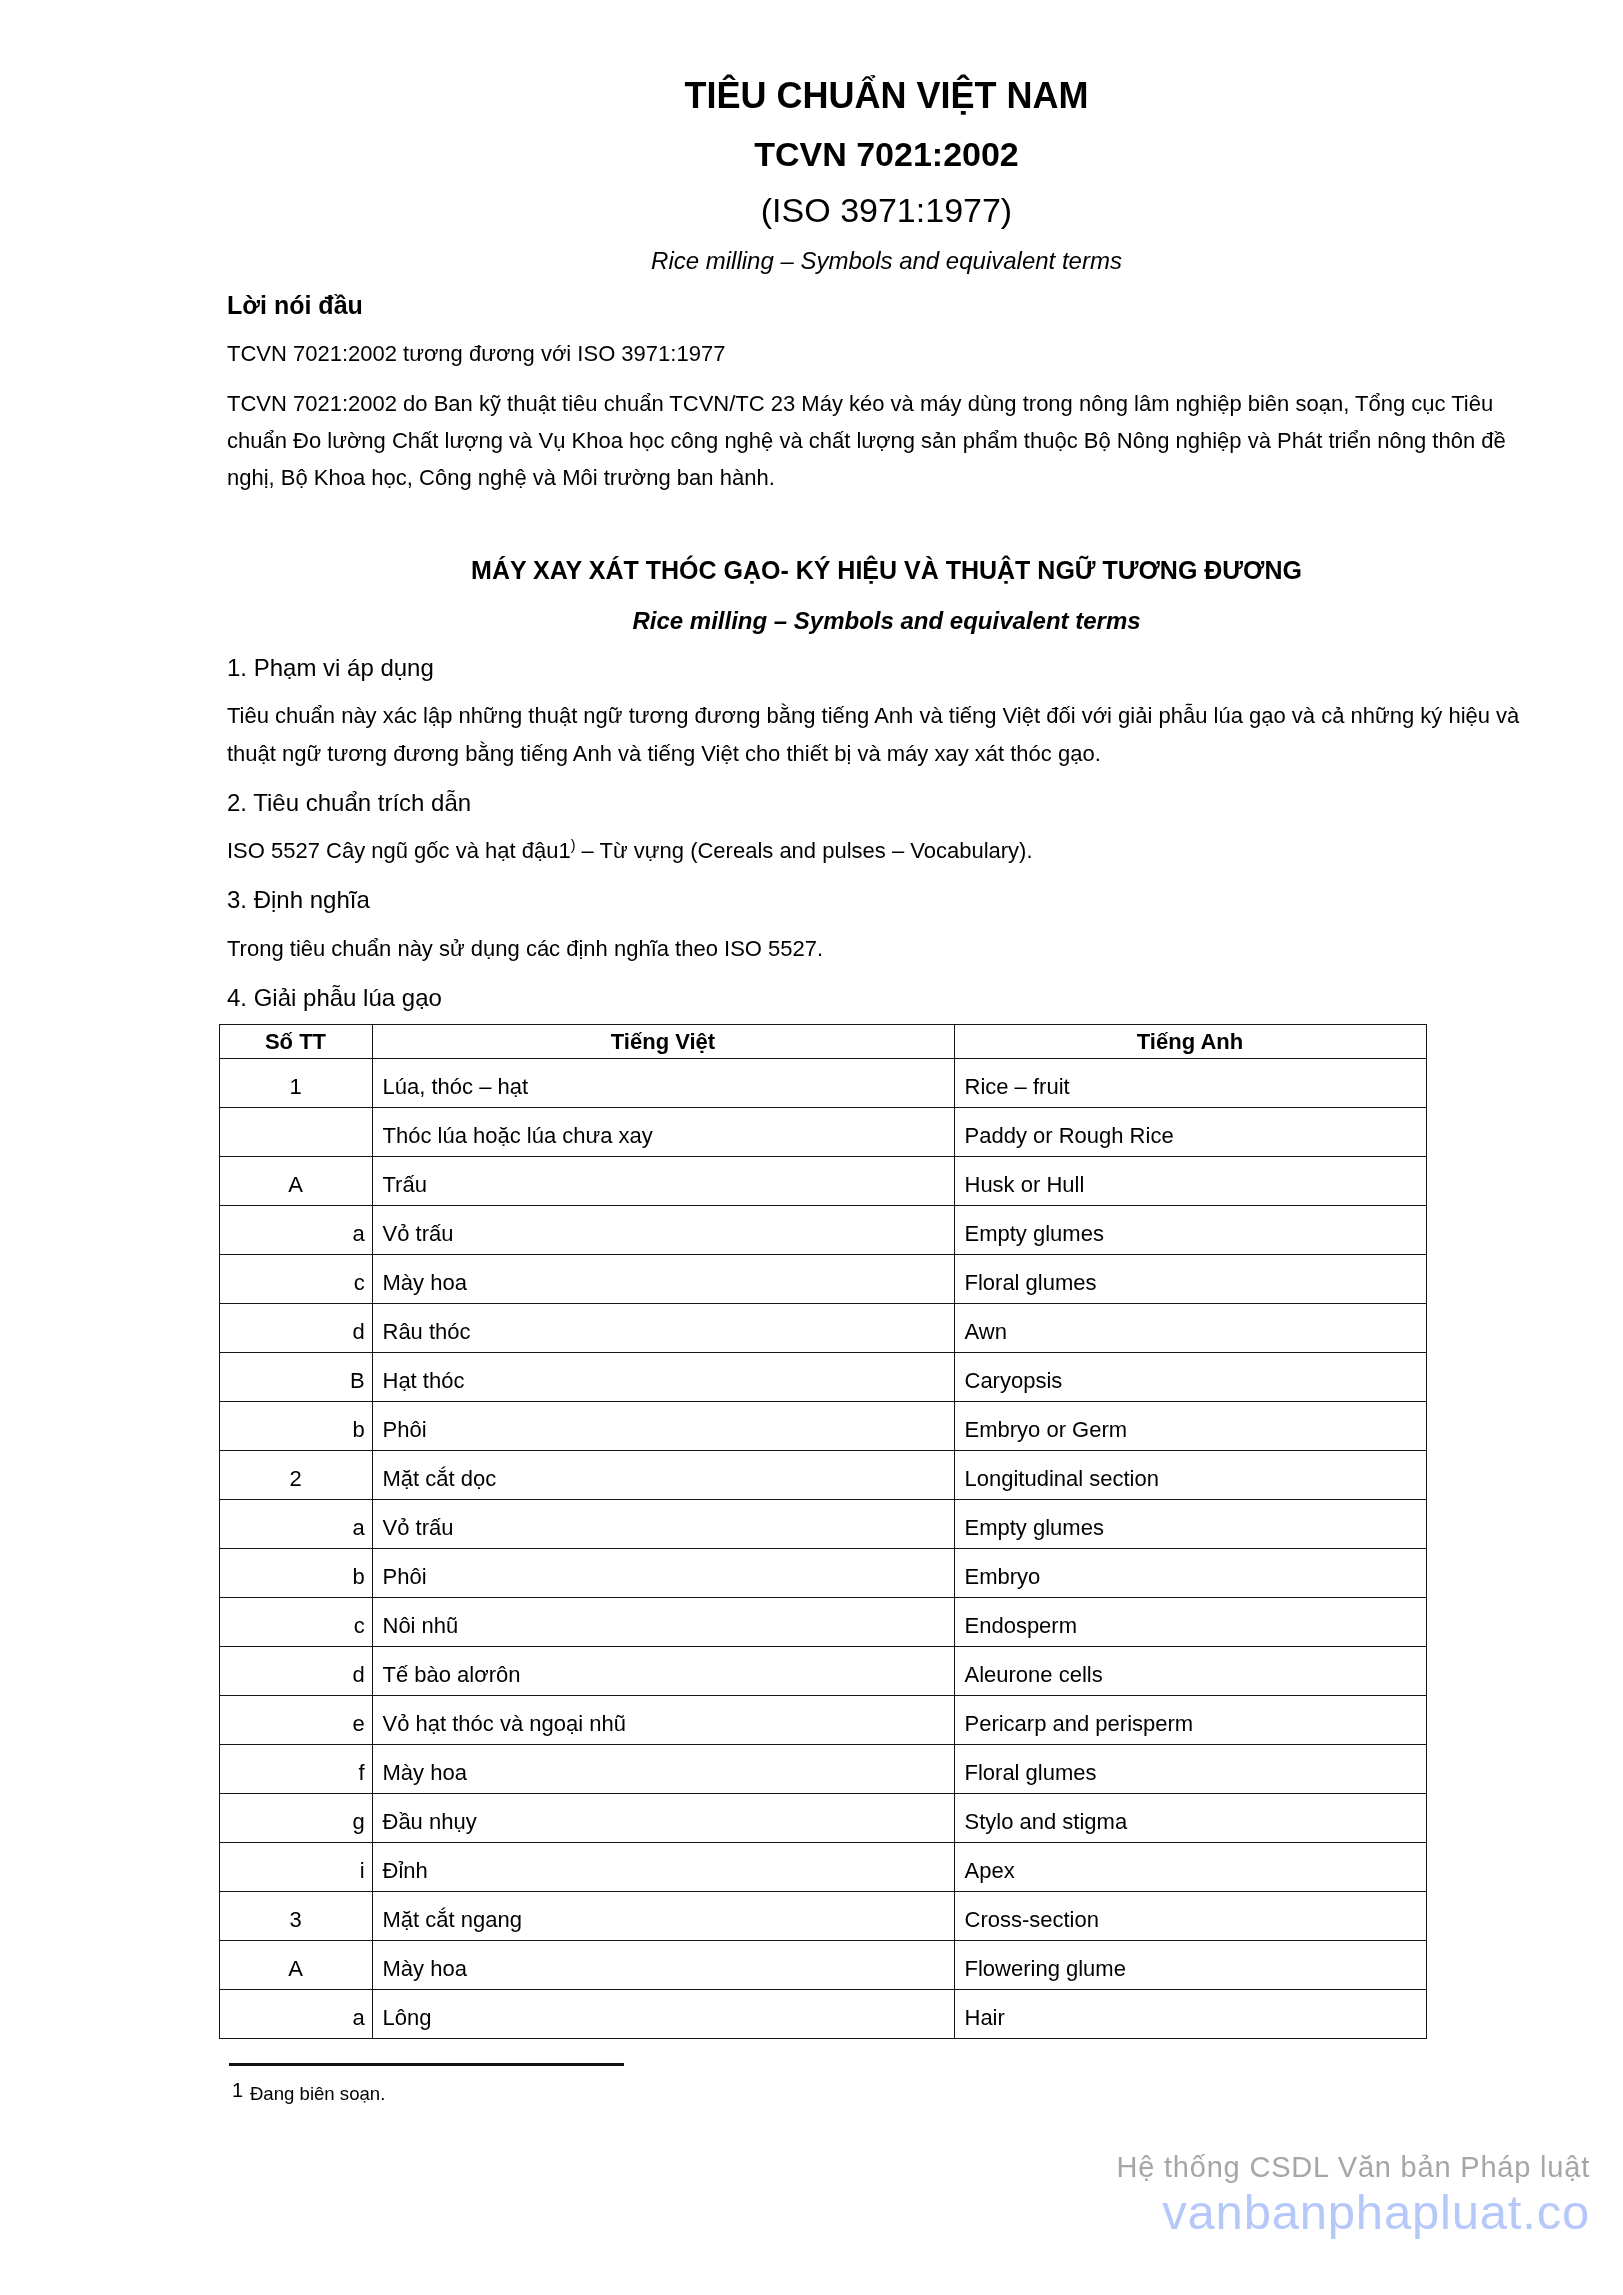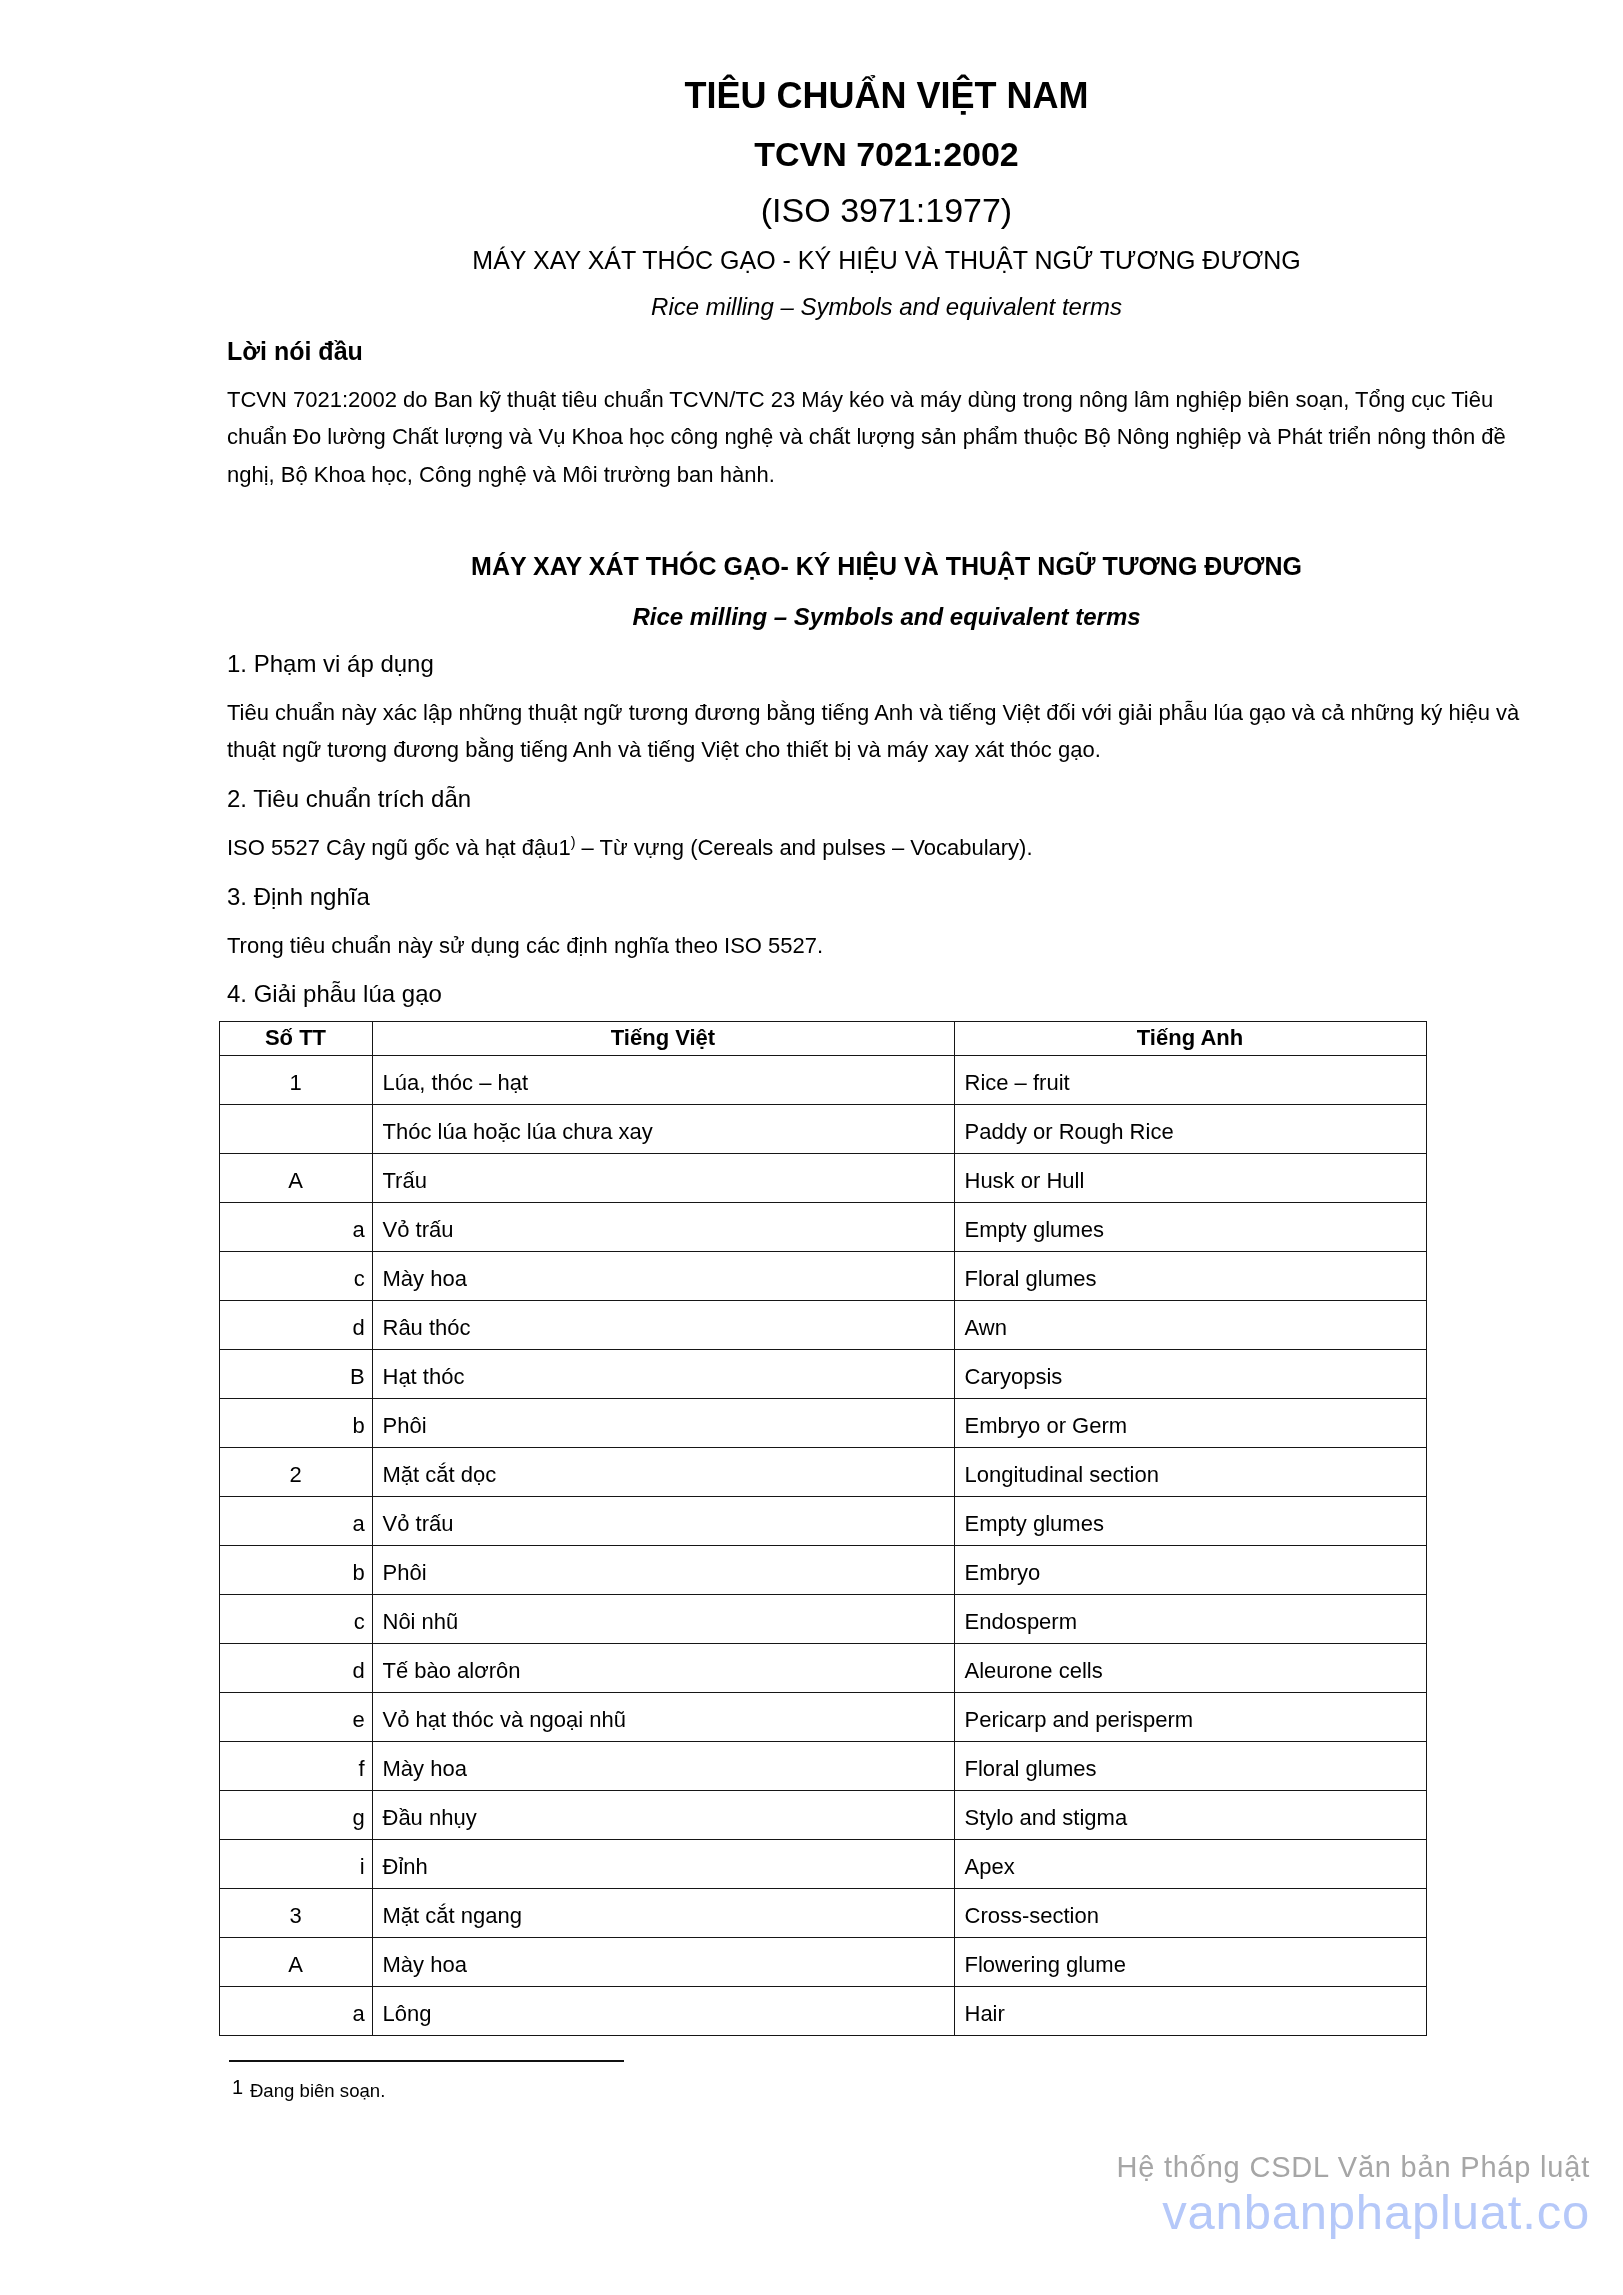--- a/index.html
+++ b/index.html
@@ -68,24 +68,24 @@
   .watermark .wm-line2 { font-size: 49px; letter-spacing: 0.8px; margin-top: 1.7px; }
 </style>
 </head>
 <body>
 
 <div class="page">
 
   <div class="doc-title t-center">TIÊU CHUẨN VIỆT NAM</div>
   <div class="doc-title-2 t-center">TCVN 7021:2002</div>
   <div class="doc-title-3 t-center">(ISO 3971:1977)</div>
-  <div class="subtitle-vi t-center">MÁY XAY XÁT THÓC GẠO - KÝ HIỆU VÀ THUẬT NGỮ TƯƠNG ĐƯƠNG</div>
   <div class="subtitle-en t-center">Rice milling – Symbols and equivalent terms</div>
 
   <div class="h-foreword">Lời nói đầu</div>
+  <p class="body-text p1">TCVN 7021:2002 tương đương với ISO 3971:1977</p>
   <p class="body-text">TCVN 7021:2002 do Ban kỹ thuật tiêu chuẩn TCVN/TC 23 Máy kéo và máy dùng trong nông lâm nghiệp biên soạn, Tổng cục Tiêu chuẩn Đo lường Chất lượng và Vụ Khoa học công nghệ và chất lượng sản phẩm thuộc Bộ Nông nghiệp và Phát triển nông thôn đề nghị, Bộ Khoa học, Công nghệ và Môi trường ban hành.</p>
 
   <div class="main-heading-vi t-center">MÁY XAY XÁT THÓC GẠO- KÝ HIỆU VÀ THUẬT NGỮ TƯƠNG ĐƯƠNG</div>
   <div class="main-heading-en t-center">Rice milling – Symbols and equivalent terms</div>
 
   <div class="section-heading">1. Phạm vi áp dụng</div>
   <p class="body-text">Tiêu chuẩn này xác lập những thuật ngữ tương đương bằng tiếng Anh và tiếng Việt đối với giải phẫu lúa gạo và cả những ký hiệu và thuật ngữ tương đương bằng tiếng Anh và tiếng Việt cho thiết bị và máy xay xát thóc gạo.</p>
 
   <div class="section-heading">2. Tiêu chuẩn trích dẫn</div>
   <p class="body-text"><span>ISO 5527 Cây ngũ gốc và hạt đậu1</span><sup class="ref-sup">)</sup><span> – Từ vựng (Cereals and pulses – Vocabulary).</span></p>

